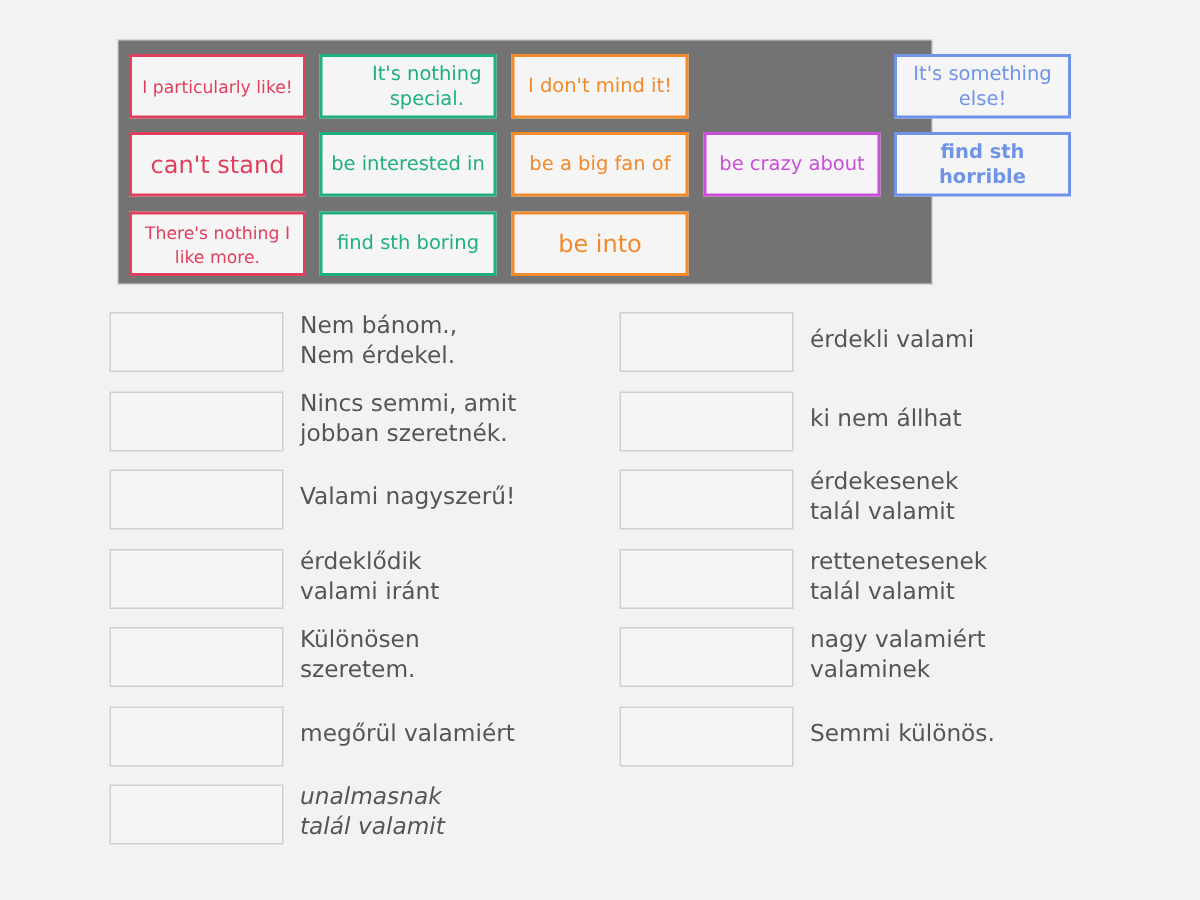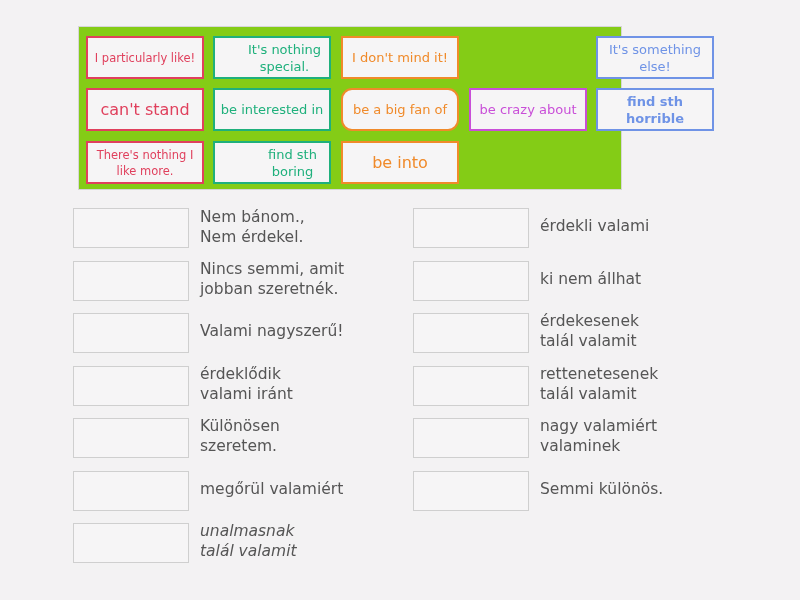--- a/index.html
+++ b/index.html
@@ -6,21 +6,21 @@
       margin: 0; padding: 0;
       width: 800px; height: 600px;
       background: #f3f2f3;
       font-family: "DejaVu Sans", sans-serif;
       overflow: hidden;
     }
     .bank {
       position: absolute;
       left: 78px; top: 26px;
       width: 544px; height: 164px;
-      background: #84cc16;
+      background: #737373;
       border: 1px solid #d6d6d6;
       box-sizing: border-box;
     }
     .card {
       position: absolute;
       width: 118px; height: 43px;
       box-sizing: border-box;
       border: 2px solid;
       background: #f6f5f6;
       display: flex; align-items: center; justify-content: center;
@@ -51,26 +51,26 @@
 <body>
 
 <div class="bank">
   <div class="card c0 small" style="left: 7px; top: 9px; color: rgb(224, 64, 93); border-color: rgb(224, 64, 93);">I particularly like!</div>
   <div class="card c1" style="left: 134px; top: 9px; color: rgb(31, 176, 124); border-color: rgb(31, 176, 124); padding-left: 28px;">It's nothing special.</div>
   <div class="card c2" style="left: 262px; top: 9px; color: rgb(240, 138, 42); border-color: rgb(240, 138, 42);">I don't mind it!</div>
   <div class="card c4" style="left: 517px; top: 9px; color: rgb(111, 147, 230); border-color: rgb(111, 147, 230);">It's something else!</div>
 
   <div class="card c5 big" style="left: 7px; top: 61px; color: rgb(224, 64, 93); border-color: rgb(224, 64, 93);">can't stand</div>
   <div class="card c6" style="left: 134px; top: 61px; color: rgb(31, 176, 124); border-color: rgb(31, 176, 124);">be interested in</div>
-  <div class="card c7" style="left: 262px; top: 61px; color: rgb(240, 138, 42); border-color: rgb(240, 138, 42); border-radius: 11px;">be a big fan of</div>
+  <div class="card c7" style="left: 262px; top: 61px; color: rgb(240, 138, 42); border-color: rgb(240, 138, 42);">be a big fan of</div>
   <div class="card c8" style="left: 390px; top: 61px; color: rgb(201, 79, 216); border-color: rgb(201, 79, 216);">be crazy about</div>
   <div class="card c9" style="left: 517px; top: 61px; color: rgb(111, 147, 230); border-color: rgb(111, 147, 230); font-weight: bold;">find sth horrible</div>
 
   <div class="card c10 small" style="left: 7px; top: 114px; color: rgb(224, 64, 93); border-color: rgb(224, 64, 93);">There's nothing I like more.</div>
-  <div class="card c11" style="left: 134px; top: 114px; color: rgb(31, 176, 124); border-color: rgb(31, 176, 124); padding-left: 44px;">find sth boring</div>
+  <div class="card c11" style="left: 134px; top: 114px; color: rgb(31, 176, 124); border-color: rgb(31, 176, 124);">find sth boring</div>
   <div class="card c12 big" style="left: 262px; top: 114px; color: rgb(240, 138, 42); border-color: rgb(240, 138, 42);">be into</div>
 </div>
 
 <div class="slot" style="left:73px;top:208px;"></div>
 <div class="label" style="left:200px;top:207px;">Nem bánom.,
 Nem érdekel.</div>
 
 <div class="slot" style="left:73px;top:261px;"></div>
 <div class="label" style="left:200px;top:259px;">Nincs semmi, amit
 jobban szeretnék.</div>

